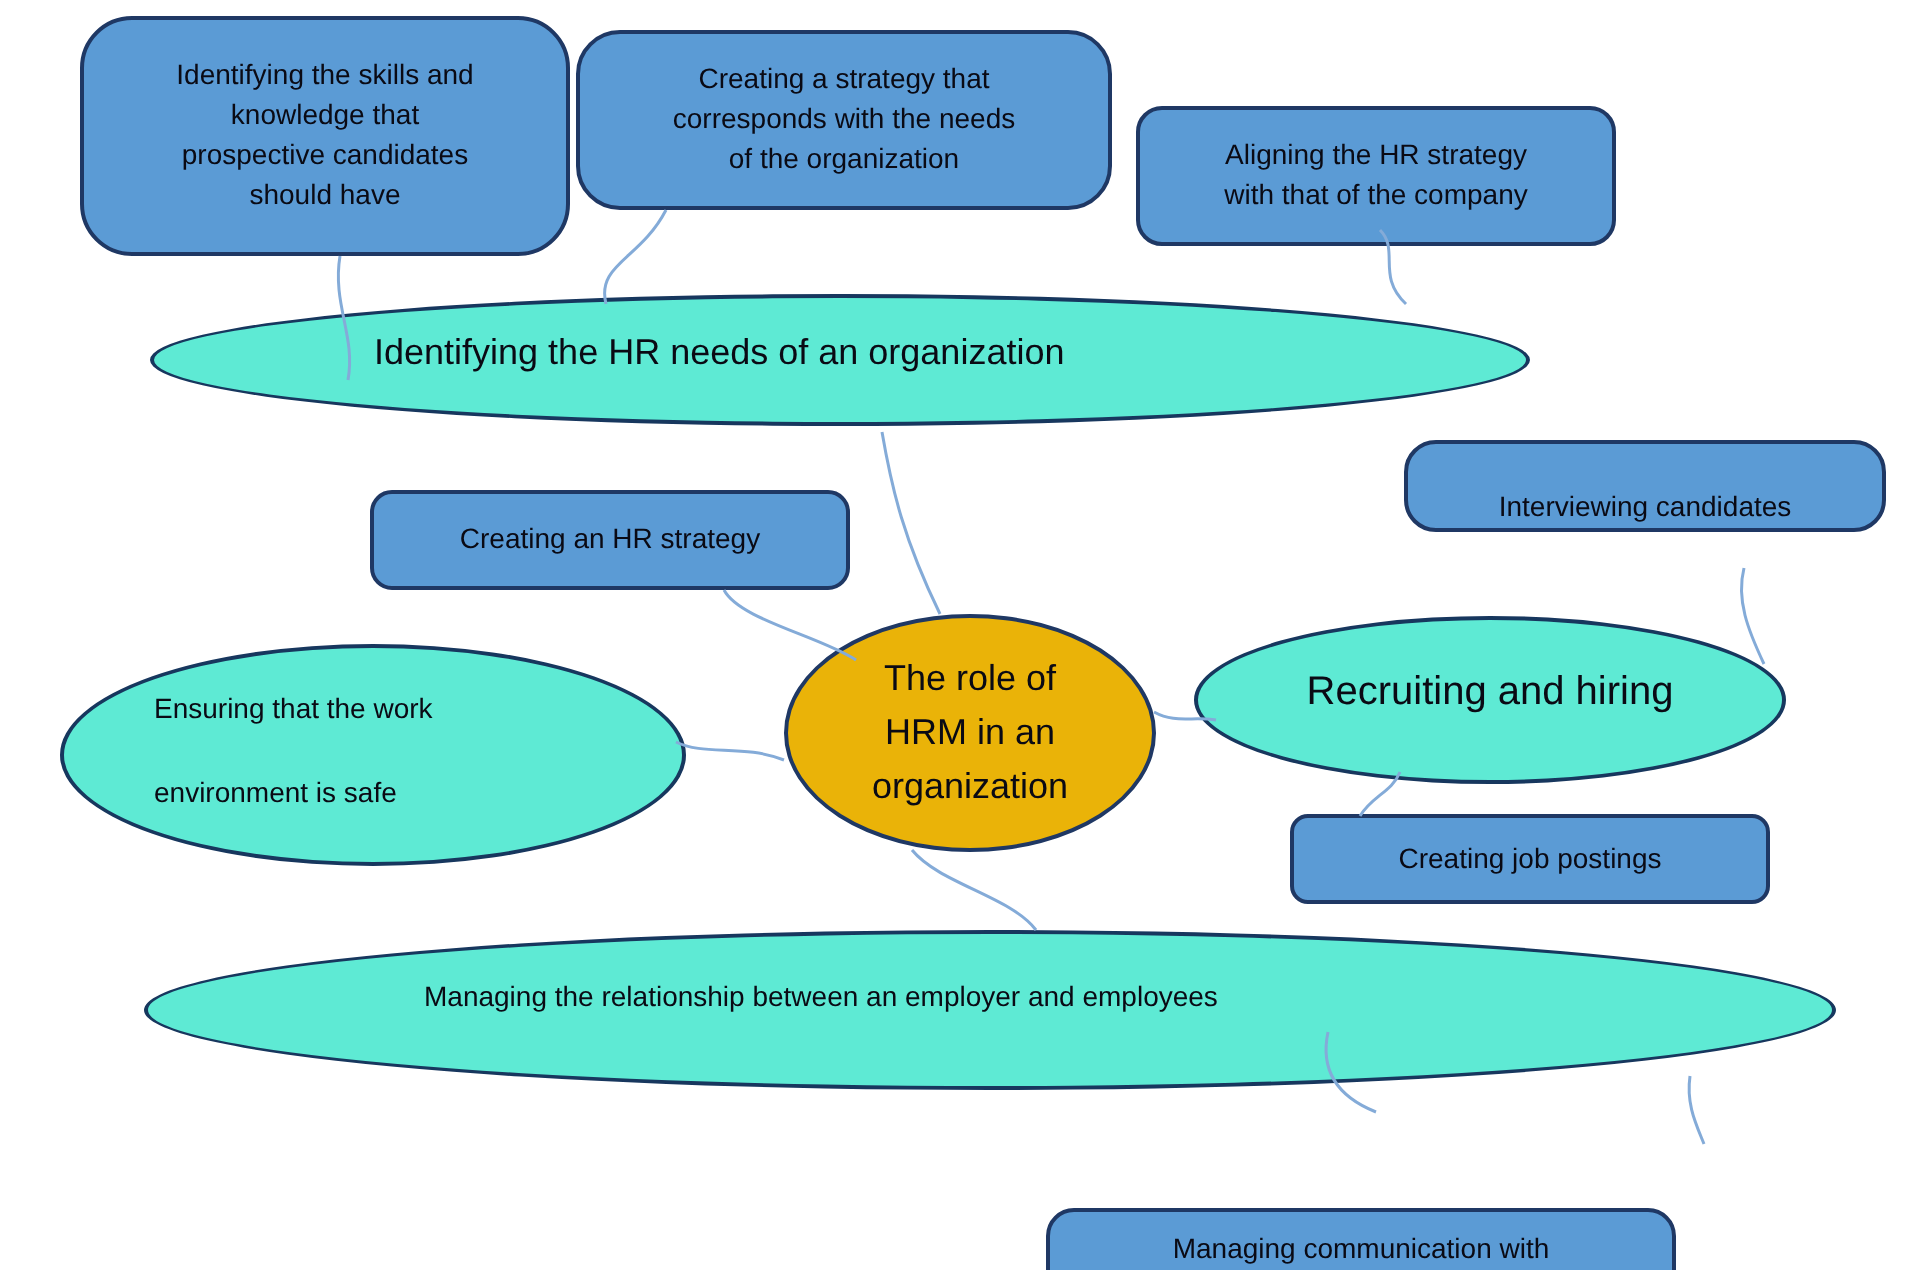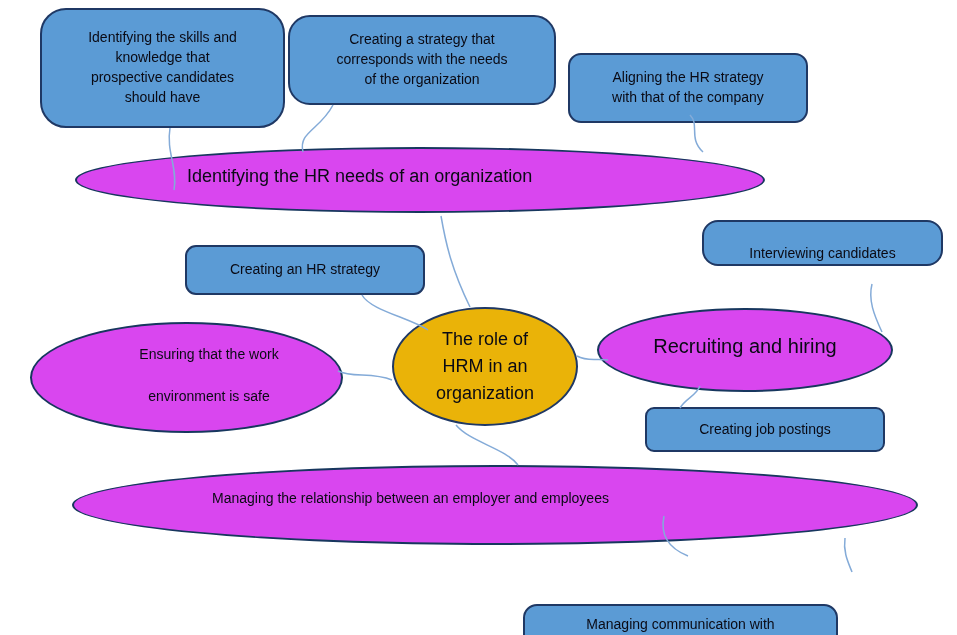--- a/index.html
+++ b/index.html
@@ -25,38 +25,38 @@
     line-height: 1.42;
   }
   .rect {
     background: #5b9bd5;
     border: 2.5px solid #1f3864;
   }
   .ellipse {
     border-radius: 50%;
   }
   .ellipse.dark {
-    background: #d946ef;
+    background: #5eead4;
     border: 2px solid #17375e;
   }
   .ellipse.light {
     background: #eab308;
     border: 2px solid #1f3864;
   }
 
   
   #n-skills        { left: 40px;  top: 8px;   width: 245px; height: 120px; border-radius: 26px; }
   #n-strategy      { left: 288px; top: 15px;  width: 268px; height: 90px;  border-radius: 22px; }
   #n-aligning      { left: 568px; top: 53px;  width: 240px; height: 70px;  border-radius: 13px; }
   #n-identifying   { left: 75px;  top: 147px; width: 690px; height: 66px;
                      font-size: 18px; justify-content: center; align-items: flex-start;
                      padding-left: 110px; padding-bottom: 6px; text-align: left; }
   #n-hrstrategy    { left: 185px; top: 245px; width: 240px; height: 50px;  border-radius: 11px; }
   #n-ensuring      { left: 30px;  top: 322px; width: 313px; height: 111px;
-                     align-items: center; padding-left: 45px; padding-bottom: 4px;
+                     align-items: flex-start; padding-left: 45px; padding-bottom: 4px;
                      text-align: left; row-gap: 22px; }
   #n-center        { left: 392px; top: 307px; width: 186px; height: 119px;
                      font-size: 18px; line-height: 1.5; }
   #n-recruiting    { left: 597px; top: 308px; width: 296px; height: 84px;
                      font-size: 20px; padding-bottom: 8px; }
   #n-interviewing  { left: 702px; top: 220px; width: 241px; height: 46px; border-radius: 16px;
                      justify-content: flex-end; padding-top: 7px; }
   #n-postings      { left: 645px; top: 407px; width: 240px; height: 45px;  border-radius: 9px; }
   #n-managing      { left: 72px;  top: 465px; width: 846px; height: 80px;
                      align-items: flex-start; padding-left: 138px; padding-bottom: 12px;

